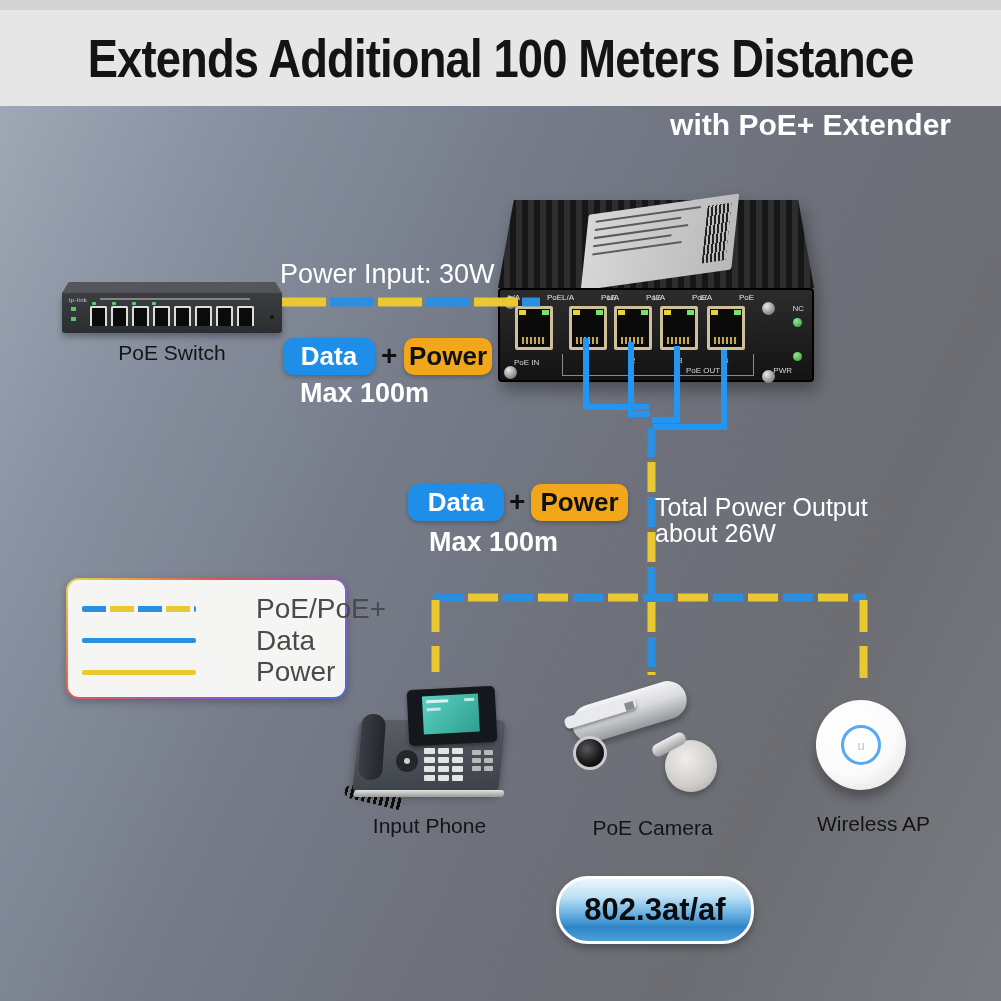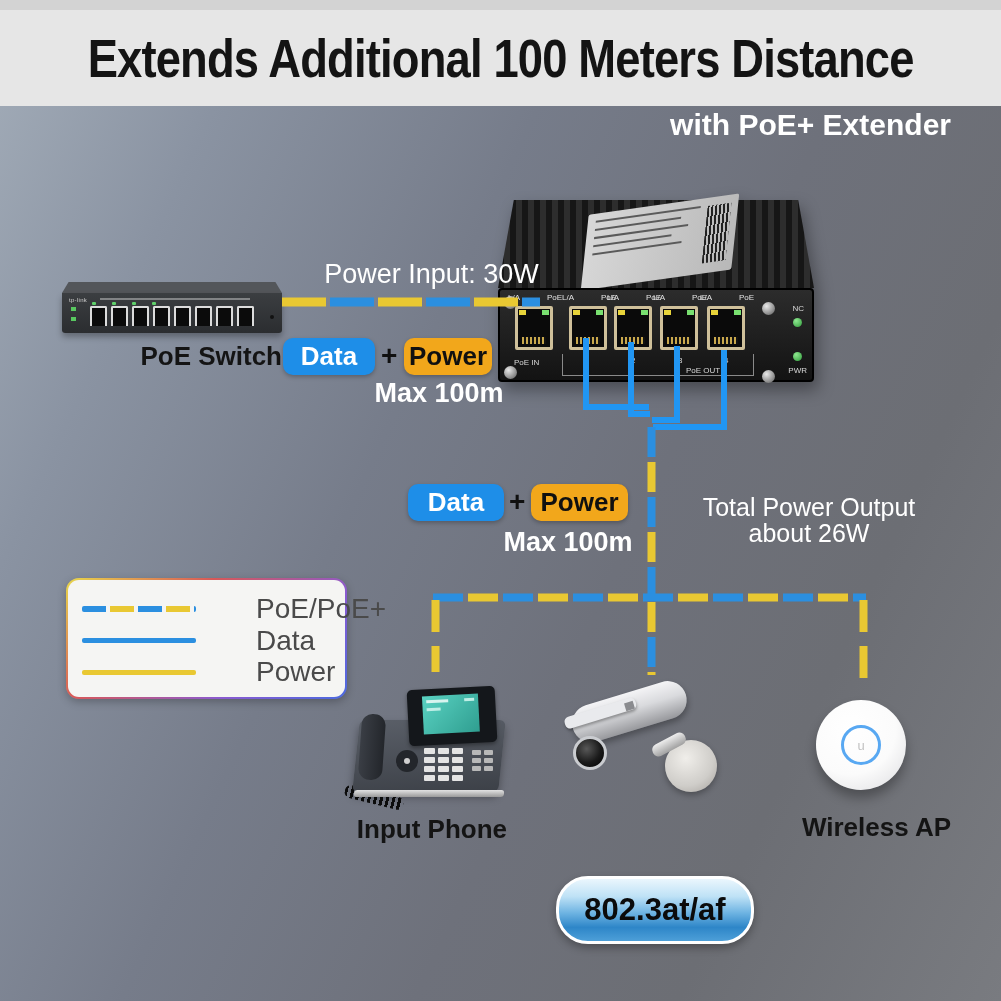--- a/index.html
+++ b/index.html
@@ -8,22 +8,22 @@
     font-family:"Liberation Sans",sans-serif;
     background:linear-gradient(115deg,#a3adb9 0%,#8a93a2 18%,#767c8a 40%,#6e717b 60%,#6c6e74 78%,#797b80 100%);
   }
   .abs{position:absolute;}
   
   .top-strip{left:0;top:0;width:1001px;height:10px;background:#d3d3d3;}
   .title-band{left:0;top:10px;width:1001px;height:96px;background:#e6e6e6;display:flex;align-items:center;justify-content:center;}
   .title-band span{font-size:54px;font-weight:bold;color:#141414;white-space:nowrap;transform:scaleX(.84);letter-spacing:-1px;}
   .subtitle{right:50px;top:108px;font-size:30px;font-weight:bold;color:#ffffff;}
   
-  .dev-label{font-size:26px;font-weight:bold;color:#141414;text-align:right;}
-  .white-label{color:#ffffff;text-align:center;margin-left:44px;}
+  .dev-label{font-size:21px;font-weight:normal;color:#141414;text-align:center;}
+  .white-label{color:#ffffff;text-align:left;}
   .pill{height:37px;border-radius:10px;display:flex;align-items:center;justify-content:center;font-size:26px;font-weight:bold;box-shadow:0 2px 4px rgba(0,0,0,.25);}
   .pill-blue{background:#1e8ee8;color:#ffffff;}
   .pill-orange{background:#f2a71b;color:#101010;}
   .plus{font-size:28px;font-weight:bold;color:#101010;}
   
   .legend-wrap{left:66px;top:578px;width:281px;height:121px;border-radius:13px;padding:2px;background:linear-gradient(140deg,#e8d84a 0%,#d85858 35%,#8a5ad0 70%,#4a6ae0 100%);box-sizing:border-box;box-shadow:0 3px 8px rgba(0,0,0,.25);}
   .legend-box{width:100%;height:100%;background:#f5f5f3;border-radius:11px;box-sizing:border-box;padding:14px 12px 10px 14px;display:flex;flex-direction:column;justify-content:space-between;}
   .legend-row{display:flex;align-items:center;gap:16px;height:30px;}
   .legend-sample{width:114px;height:6px;border-radius:2px;flex:none;}
   .ls-poe{background:repeating-linear-gradient(90deg,#2b8fe0 0 24px,transparent 24px 28px,#e9c832 28px 52px,transparent 52px 56px);}
@@ -224,21 +224,21 @@
       <div class="ext-small" style="left:14px;top:68px;">PoE IN</div>
       <div class="ext-bracket"></div>
       <div class="ext-small" style="left:131px;top:66px;">2</div>
       <div class="ext-small" style="left:178px;top:66px;">3</div>
       <div class="ext-small" style="left:224px;top:66px;">4</div>
       <div class="ext-small" style="left:142px;top:76px;margin-left:44px;">PoE OUT</div>
 
       <div class="ext-small" style="right:8px;top:14px;margin-left:28px;">NC</div>
       <div class="led-round" style="right:10px;top:28px;"></div>
       <div class="led-round" style="right:10px;top:62px;"></div>
-      <div class="ext-small" style="right:5px;top:76px;">PWR</div>
+      <div class="ext-small" style="right:20px;top:76px;">PWR</div>
     </div>
   </div>
 
   <div class="abs pill pill-blue" style="left:283px;top:338px;width:92px;z-index:6;">Data</div>
   <div class="abs plus" style="left:381px;top:340px;z-index:6;">+</div>
   <div class="abs pill pill-orange" style="left:404px;top:338px;width:88px;z-index:6;">Power</div>
   <div class="abs white-label" style="left:300px;top:378px;width:190px;font-size:27px;font-weight:bold;z-index:6;">Max 100m</div>
 
   <div class="abs pill pill-blue" style="left:408px;top:484px;width:96px;z-index:6;">Data</div>
   <div class="abs plus" style="left:509px;top:486px;z-index:6;">+</div>
@@ -308,20 +308,21 @@
   <div class="abs dev-label" style="left:352px;top:814px;width:155px;z-index:6;">Input Phone</div>
 
   <div class="abs camera" style="z-index:3;">
     <div class="cam-disc"></div>
     <div class="cam-arm"></div>
     <div class="cam-body"></div>
     <div class="cam-hood"></div>
     <div class="cam-knob"></div>
     <div class="cam-face"></div>
   </div>
+  <div class="abs dev-label" style="left:565px;top:816px;width:175px;z-index:6;">PoE Camera</div>
 
   <div class="abs ap-disc" style="z-index:3;">
     <div class="ap-ring">
       <span>u</span>
     </div>
   </div>
   <div class="abs dev-label" style="left:796px;top:812px;width:155px;z-index:6;">Wireless AP</div>
 
   <div class="abs badge" style="z-index:6;">802.3at/af</div>
 

